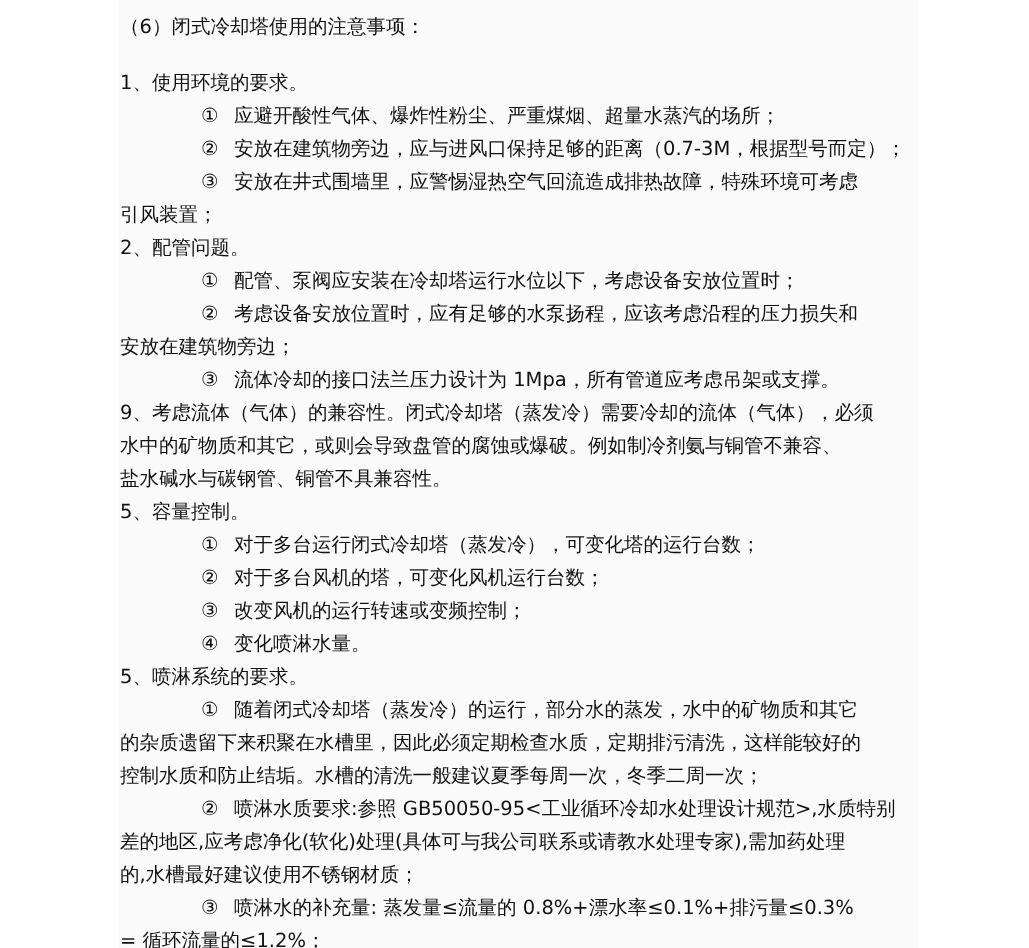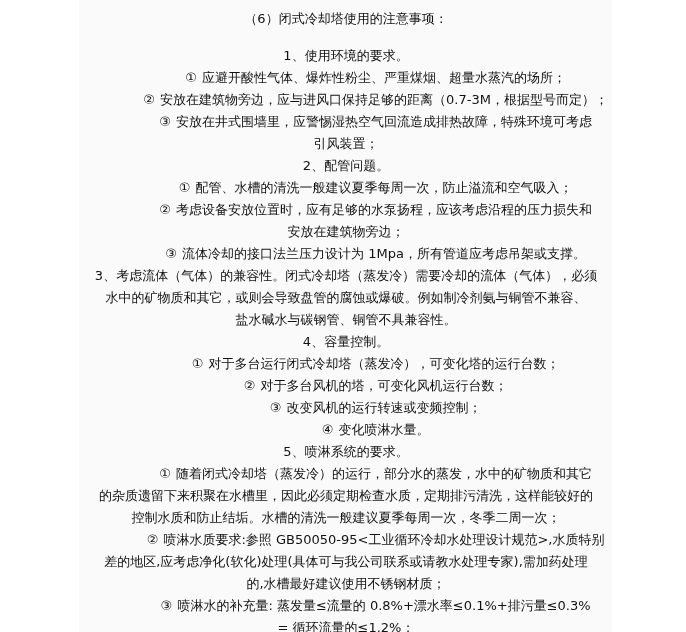--- a/index.html
+++ b/index.html
@@ -7,51 +7,51 @@
     .panel {
       position: absolute; left: 79px; top: 0; width: 533px; height: 632px;
       background: #fafafa;
     }
     .content {
       position: absolute; left: 80px; top: 8px; width: 532px;
       font-family: "DejaVu Sans", sans-serif;
       font-size: 13px; line-height: 22px; color: #111111;
       letter-spacing: 0;
     }
-    .line { white-space: nowrap; height: 22px; overflow: visible; text-align: center; }
+    .line { white-space: nowrap; height: 22px; overflow: visible; }
     .blank { height: 15px; }
     .item { padding-left: 54px; }
     .item .num { display: inline-block; width: 22px; }
   </style>
 </head>
 <body>
 
 <div class="panel"></div>
 
 <div class="content">
   <div class="line">（6）闭式冷却塔使用的注意事项：</div>
   <div class="blank"></div>
 
   <div class="line">1、使用环境的要求。</div>
   <div class="line item"><span class="num">①</span><span>应避开酸性气体、爆炸性粉尘、严重煤烟、超量水蒸汽的场所；</span></div>
   <div class="line item"><span class="num">②</span><span>安放在建筑物旁边，应与进风口保持足够的距离（0.7-3M，根据型号而定）；</span></div>
   <div class="line item"><span class="num">③</span><span>安放在井式围墙里，应警惕湿热空气回流造成排热故障，特殊环境可考虑</span></div>
   <div class="line">引风装置；</div>
 
   <div class="line">2、配管问题。</div>
-  <div class="line item"><span class="num">①</span><span>配管、水槽的清洗一般建议夏季每周一次，防止溢流和空气吸入；</span></div>
+  <div class="line item"><span class="num">①</span><span>配管、泵阀应安装在冷却塔运行水位以下，考虑设备安放位置时；</span></div>
   <div class="line item"><span class="num">②</span><span>考虑设备安放位置时，应有足够的水泵扬程，应该考虑沿程的压力损失和</span></div>
   <div class="line">安放在建筑物旁边；</div>
   <div class="line item"><span class="num">③</span><span>流体冷却的接口法兰压力设计为 1Mpa，所有管道应考虑吊架或支撑。</span></div>
 
-  <div class="line">3、考虑流体（气体）的兼容性。闭式冷却塔（蒸发冷）需要冷却的流体（气体），必须</div>
+  <div class="line">9、考虑流体（气体）的兼容性。闭式冷却塔（蒸发冷）需要冷却的流体（气体），必须</div>
   <div class="line">水中的矿物质和其它，或则会导致盘管的腐蚀或爆破。例如制冷剂氨与铜管不兼容、</div>
   <div class="line">盐水碱水与碳钢管、铜管不具兼容性。</div>
 
-  <div class="line">4、容量控制。</div>
+  <div class="line">5、容量控制。</div>
   <div class="line item"><span class="num">①</span><span>对于多台运行闭式冷却塔（蒸发冷），可变化塔的运行台数；</span></div>
   <div class="line item"><span class="num">②</span><span>对于多台风机的塔，可变化风机运行台数；</span></div>
   <div class="line item"><span class="num">③</span><span>改变风机的运行转速或变频控制；</span></div>
   <div class="line item"><span class="num">④</span><span>变化喷淋水量。</span></div>
 
   <div class="line">5、喷淋系统的要求。</div>
   <div class="line item"><span class="num">①</span><span>随着闭式冷却塔（蒸发冷）的运行，部分水的蒸发，水中的矿物质和其它</span></div>
   <div class="line">的杂质遗留下来积聚在水槽里，因此必须定期检查水质，定期排污清洗，这样能较好的</div>
   <div class="line">控制水质和防止结垢。水槽的清洗一般建议夏季每周一次，冬季二周一次；</div>
   <div class="line item"><span class="num">②</span><span>喷淋水质要求:参照 GB50050-95&lt;工业循环冷却水处理设计规范&gt;,水质特别</span></div>

